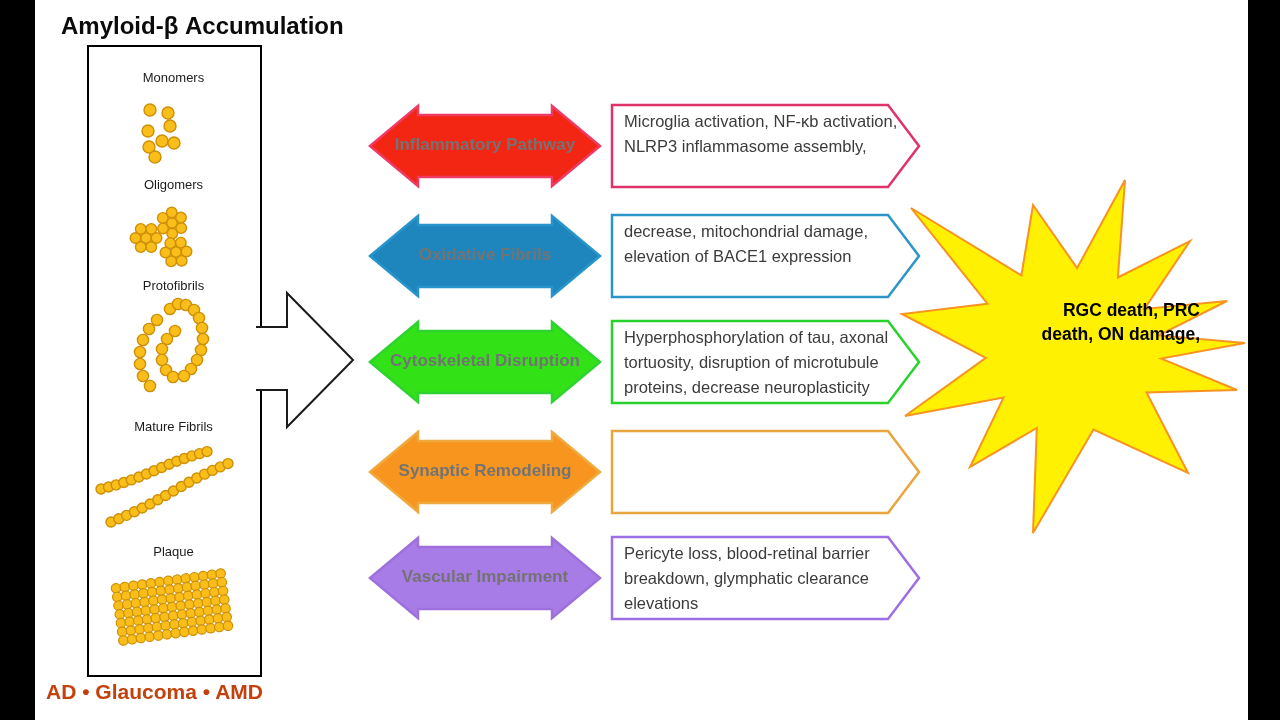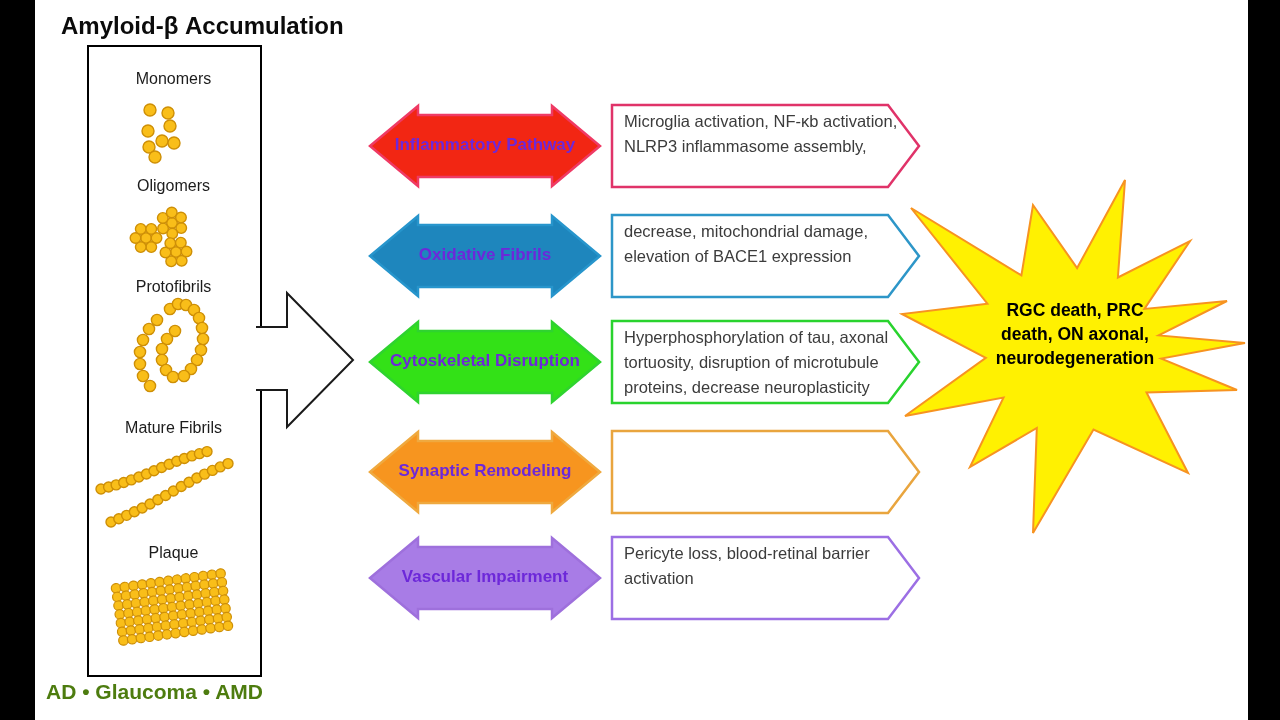--- a/index.html
+++ b/index.html
@@ -2,28 +2,28 @@
 <html><head>
 <meta charset="utf-8">
 <style>
   html,body{margin:0;padding:0;background:#000;}
   .stage{position:relative;width:1280px;height:720px;background:#ffffff;overflow:hidden;
          font-family:"Liberation Sans","DejaVu Sans",sans-serif;}
   .bar{position:absolute;top:0;height:720px;background:#000;}
   .bar-left{left:0;width:35px;}
   .bar-right{left:1248px;width:32px;}
   .title{position:absolute;left:45px;top:12px;font-size:24px;font-weight:bold;color:#0b0b0b;margin-left:16px;}
-  .footer{position:absolute;left:46px;top:680px;font-size:21px;font-weight:bold;color:#4d7c0f;}
+  .footer{position:absolute;left:46px;top:680px;font-size:21px;font-weight:bold;color:#c2410c;}
   .stages-box{position:absolute;left:87px;top:45px;width:171px;height:628px;border:2px solid #000;background:#fff;}
-  .stage-label{position:absolute;left:89px;width:169px;text-align:center;font-size:16px;color:#1c1c1c;}
+  .stage-label{position:absolute;left:89px;width:169px;text-align:center;font-size:13px;color:#1c1c1c;}
   .overlay-svg{position:absolute;left:0;top:0;}
-  .arrow-label{position:absolute;width:230px;left:370px;text-align:center;font-weight:bold;font-size:17px;color:#6d28d9;}
+  .arrow-label{position:absolute;width:230px;left:370px;text-align:center;font-weight:bold;font-size:17px;color:#737373;}
   .box-text{position:absolute;left:624px;width:272px;font-size:16.5px;line-height:25px;color:#3c3c3c;}
   .box-text div{white-space:nowrap;}
-  .outcome-text{position:absolute;left:950px;top:298px;width:250px;text-align:center;}
+  .outcome-text{position:absolute;left:950px;top:298px;width:250px;text-align:right;}
   .outcome-text div{font-weight:bold;font-size:17.5px;line-height:24px;color:#000;}
 </style>
 </head>
 <body>
 
 <div class="stage">
 
   <div class="title">Amyloid-β Accumulation</div>
 
   <div class="stages-box"></div>
@@ -253,26 +253,26 @@
     <div>decrease, mitochondrial damage,</div>
     <div>elevation of BACE1 expression</div>
   </div>
   <div class="box-text" style="top:325px">
     <div>Hyperphosphorylation of tau, axonal</div>
     <div>tortuosity, disruption of microtubule</div>
     <div>proteins, decrease neuroplasticity</div>
   </div>
   <div class="box-text" style="top:541px">
     <div>Pericyte loss, blood-retinal barrier</div>
-    <div>activation</div>
+    <div>breakdown, glymphatic clearance</div>
+    <div>elevations</div>
   </div>
 
   <div class="outcome-text">
     <div>RGC death, PRC</div>
-    <div>death, ON axonal,</div>
-    <div>neurodegeneration</div>
+    <div>death, ON damage,</div>
   </div>
 
   <div class="footer">AD • Glaucoma • AMD</div>
 
   <div class="bar bar-left"></div>
   <div class="bar bar-right"></div>
 </div>
 
 </body></html>

